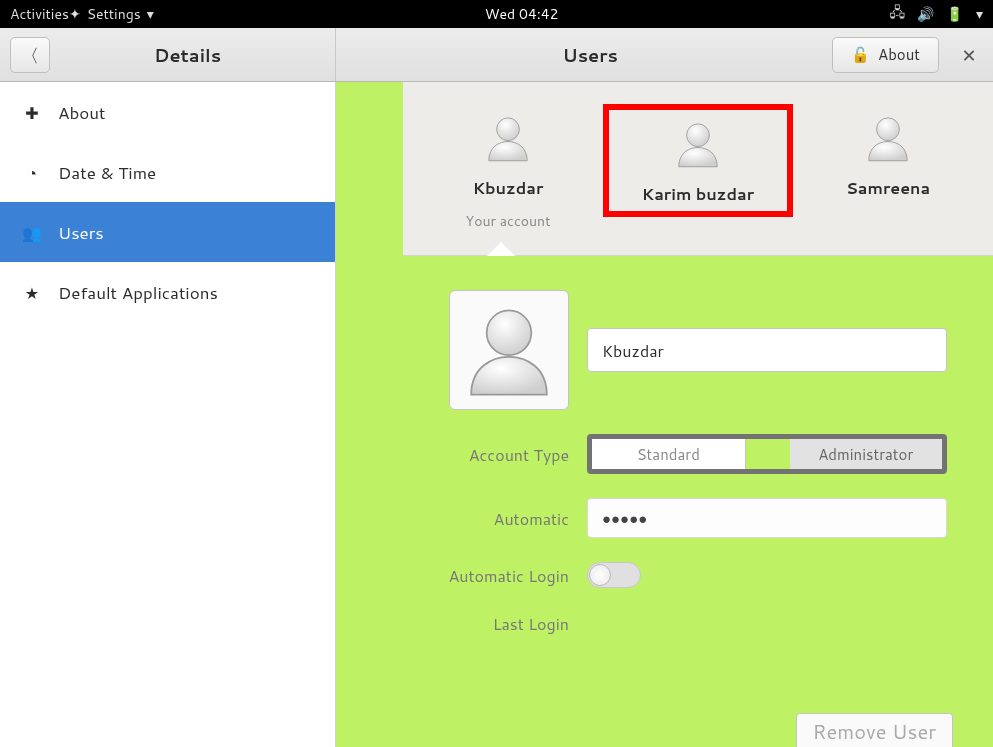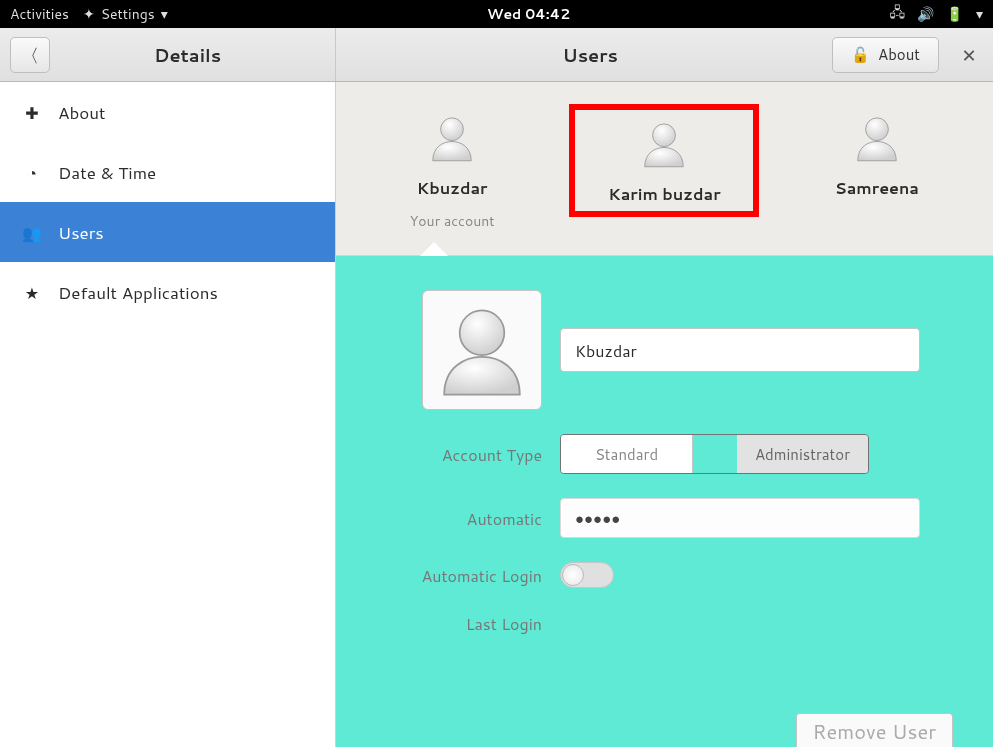--- a/index.html
+++ b/index.html
@@ -1,21 +1,21 @@
 <!DOCTYPE html>
 <html><head>
 <meta charset="utf-8">
 <style>
 * { box-sizing: border-box; margin: 0; padding: 0; font-family: "Cantarell", "Segoe UI", sans-serif; }
 body { width: 993px; height: 747px; overflow: hidden; background: #fff; }
 
 
 .topbar { height: 28px; background: #000; color: #ddd; display: flex; align-items: center; font-size: 14px; padding: 0 10px; }
-.topbar .left { display: flex; gap: 14px; align-items: flex-start; }
-.topbar .center { flex: 1; text-align: center; font-weight: bold; color: #fff; }
+.topbar .left { display: flex; gap: 0; align-items: flex-start; }
+.topbar .center { flex: 1; text-align: center; font-weight: normal; color: #fff; }
 .topbar .right { display: flex; gap: 12px; align-items: center; }
 .topbar .item { display: flex; align-items: center; gap: 6px; }
 
 
 .headerbar { height: 54px; background: linear-gradient(#ececec,#e0e0e0); border-bottom: 1px solid #b8b8b8; display: flex; align-items: center; }
 .hb-left { width: 336px; display: flex; align-items: center; padding: 0 10px; border-right: 1px solid #c8c8c8; height: 100%; }
 .hb-back { width: 40px; height: 36px; background: linear-gradient(#fafafa,#e6e6e6); border: 1px solid #bfbfbf; border-radius: 5px; display: flex; align-items: center; justify-content: center; font-size: 18px; color: #333; cursor: pointer; }
 .hb-title-left { flex: 1; text-align: center; font-size: 18px; font-weight: bold; color: #2b2b2b; }
 .hb-right { flex: 1; display: flex; align-items: center; padding: 0 12px; height: 100%; }
 .hb-title-right { flex: 1; text-align: center; font-size: 18px; font-weight: bold; color: #2b2b2b; }
@@ -24,40 +24,40 @@
 
 
 .main { display: flex; height: calc(747px - 28px - 54px); }
 .sidebar { width: 336px; border-right: 1px solid #d0d0d0; background: #fff; }
 .side-item { display: flex; align-items: center; gap: 16px; padding: 18px 22px; font-size: 17px; color: #2b2b2b; cursor: pointer; }
 .side-item.selected { background: #3b82d6; color: #fff; }
 .side-item .icon { width: 20px; text-align: center; font-size: 16px; color: inherit; }
 .side-item.selected .icon { color: #fff; }
 
 
-.content { flex: 1; display: flex; flex-direction: column; background: #5eead4; }
+.content { flex: 1; display: flex; flex-direction: column; background: #bef264; align-items: flex-end; }
 .user-strip { background: #eeece8; border-bottom: 1px solid #d7d4ce; display: flex; justify-content: space-around; align-items: flex-start; padding: 22px 10px 18px; position: relative; }
 .user-card { width: 190px; display: flex; flex-direction: column; align-items: center; cursor: pointer; padding: 6px 4px; }
 .user-card.highlight { border: 6px solid #ff0000; }
 .user-name { margin-top: 10px; font-size: 16px; font-weight: bold; color: #2b2b2b; }
 .user-sub { font-size: 14px; color: #888; margin-top: 12px; }
 .user-strip .pointer { position: absolute; bottom: -1px; left: 84px; width: 0; height: 0; border-left: 14px solid transparent; border-right: 14px solid transparent; border-bottom: 14px solid #fff; }
 
 
 .avatar { width: 56px; height: 56px; }
 .avatar.big { width: 110px; height: 110px; }
 
 
 .form { padding: 34px 46px 0 46px; display: flex; flex-direction: column; gap: 24px; }
 .form-row { display: flex; align-items: center; gap: 18px; }
 .form-label { width: 160px; text-align: right; font-size: 16px; color: #777; }
 .form-field { flex: 1; }
 .avatar-box { width: 120px; height: 120px; border: 1px solid #c4c4c4; border-radius: 6px; display: flex; align-items: center; justify-content: center; background: #fafafa; cursor: pointer; margin-left: 0; }
 .name-input { height: 44px; width: 100%; max-width: 360px; border: 1px solid #c4c4c4; border-radius: 4px; padding: 0 14px; font-size: 16px; color: #2b2b2b; background: #fff; }
-.seg { display: flex; width: 309px; height: 40px; border: 1px solid #737373; border-radius: 4px; overflow: hidden; gap: 44px; }
+.seg { display: flex; width: 360px; height: 40px; border: 5px solid #737373; border-radius: 4px; overflow: hidden; gap: 44px; }
 .seg button { flex: 1; border: none; background: #fff; font-size: 15px; color: #888; cursor: pointer; }
 .seg button.active { background: #e2e2e2; color: #666; }
 .seg button:first-child { border-right: 1px solid #c4c4c4; }
 .readonly-box { height: 40px; width: 360px; border: 1px solid #d8d8d8; border-radius: 4px; padding: 0 14px; display: flex; align-items: center; font-size: 15px; color: #444; background: #fdfdfd; cursor: pointer; }
 .toggle { width: 54px; height: 26px; border-radius: 13px; background: #e0e0e0; border: 1px solid #c7c7c7; position: relative; cursor: pointer; }
 .toggle .knob { width: 22px; height: 22px; border-radius: 50%; background: radial-gradient(#fff,#e6e6e6); border:1px solid #bbb; position: absolute; top: 1px; left: 1px; }
 
 .remove-btn { position: absolute; right: 40px; bottom: 0; height: 34px; padding: 0 16px; border: 1px solid #c4c4c4; border-radius: 4px 4px 0 0; border-bottom: none; background: #fafafa; color: #aaa; font-size: 20px; cursor: pointer; }
 .content-inner { position: relative; flex: 1; }
 </style>

